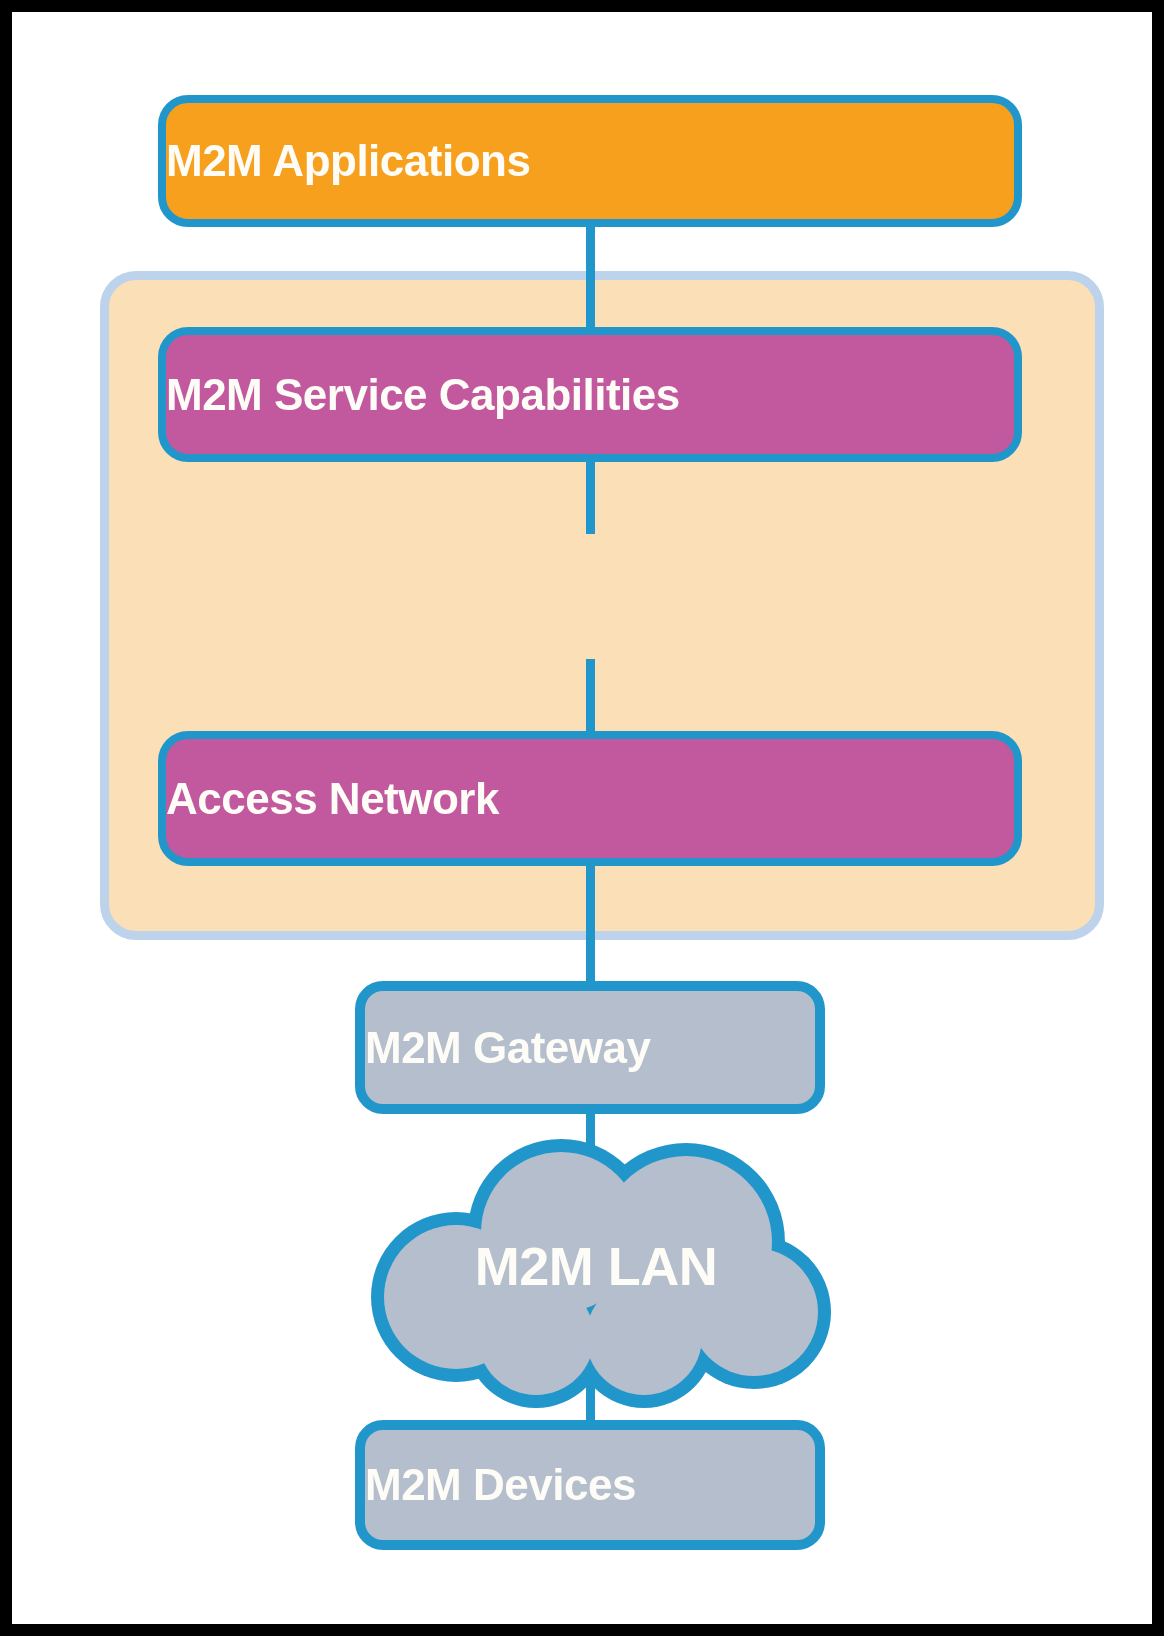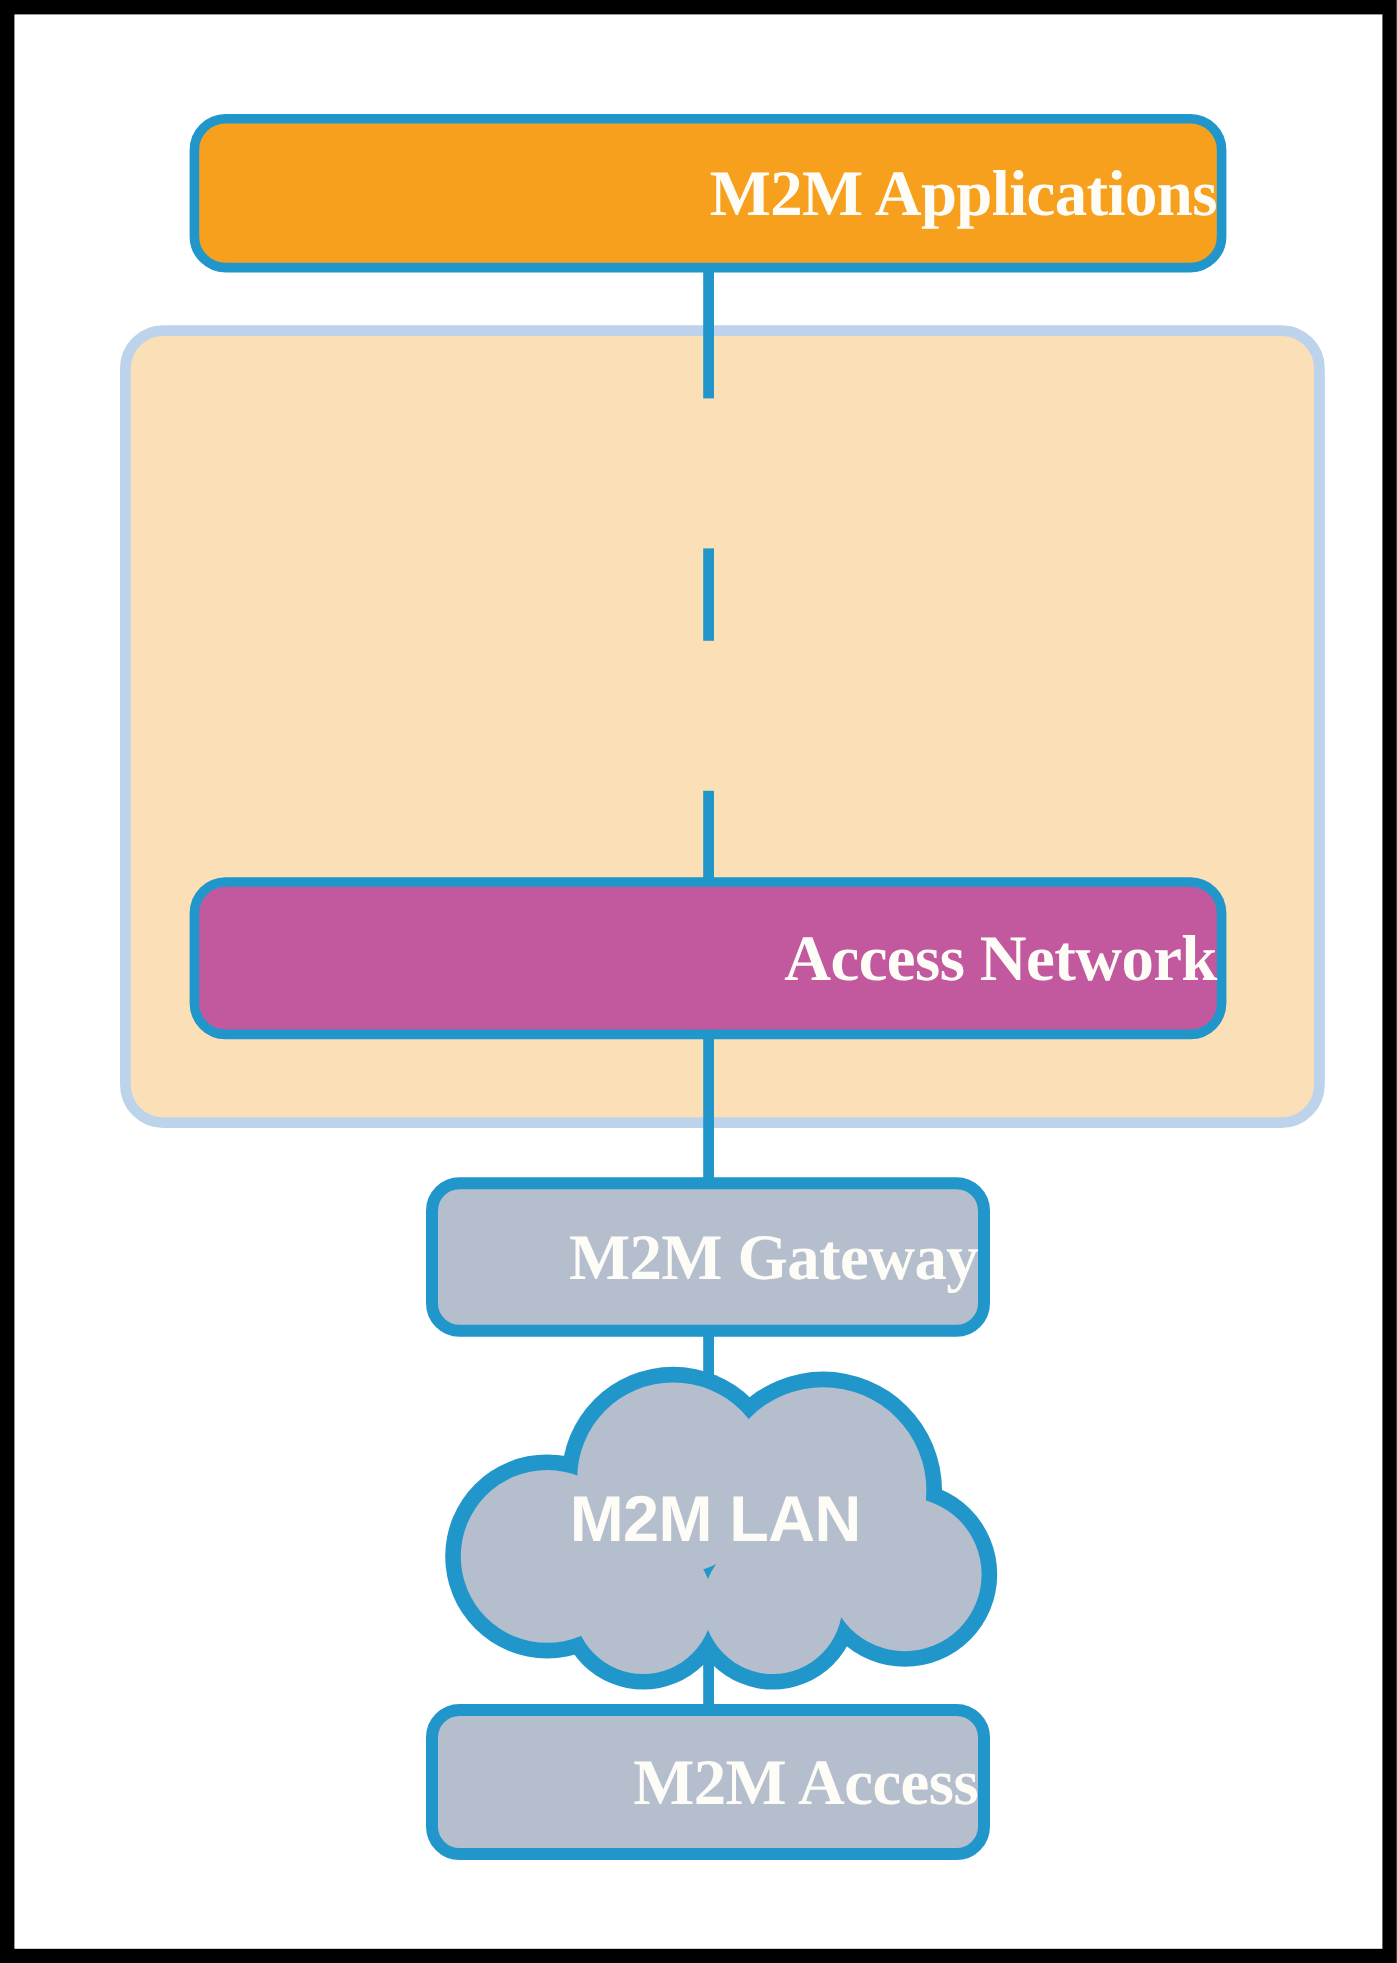--- a/index.html
+++ b/index.html
@@ -8,26 +8,25 @@
     width:1164px;height:1636px;
     box-sizing:border-box;
     background:#FFFFFF;
     border:12px solid #000000;
     overflow:hidden;
     font-family:"Liberation Sans","DejaVu Sans",sans-serif;
   }
   .node{
     position:absolute;
     box-sizing:border-box;
-    display:flex;align-items:center;justify-content:flex-end;
+    display:flex;align-items:center;justify-content:flex-start;
     color:#FDFCF7;
-    font-size:54px;font-weight:700;letter-spacing:-0.5px;
+    font-size:44px;font-weight:700;letter-spacing:-0.5px;
     text-align:center;
     z-index:3;
-    font-family:Liberation Serif, serif;
   }
   .stack-box{
     width:864px;left:146px;
     border:8px solid #2196CB;border-radius:30px;
   }
   .app-box{top:83px;height:132px;background:#F7A01E;}
   .magenta{background:#C2599F;}
   .svc-box{top:315px;height:135px;}
   .core-box{top:517px;height:135px;}
   .acc-box{top:719px;height:135px;}
@@ -80,20 +79,23 @@
   <div class="vline l1"></div>
   <div class="vline l2"></div>
   <div class="vline l3"></div>
   <div class="vline l4"></div>
   <div class="vline l5"></div>
 
   <div class="node stack-box app-box">
     <span>M2M Applications</span>
   </div>
 
+  <div class="node stack-box magenta svc-box">
+    <span>M2M Service Capabilities</span>
+  </div>
 
 
   <div class="node stack-box magenta acc-box">
     <span>Access Network</span>
   </div>
 
   <div class="node gray-box gw-box">
     <span>M2M Gateway</span>
   </div>
 
@@ -115,16 +117,16 @@
         <circle cx="330" cy="105" r="86"></circle>
         <circle cx="398" cy="175" r="64"></circle>
         <circle cx="288" cy="200" r="58"></circle>
         <circle cx="180" cy="200" r="58"></circle>
       </g>
     </svg>
     <div class="cloud-label">M2M LAN</div>
   </div>
 
   <div class="node gray-box dev-box">
-    <span>M2M Access</span>
+    <span>M2M Devices</span>
   </div>
 
 </div>
 
 </body></html>

